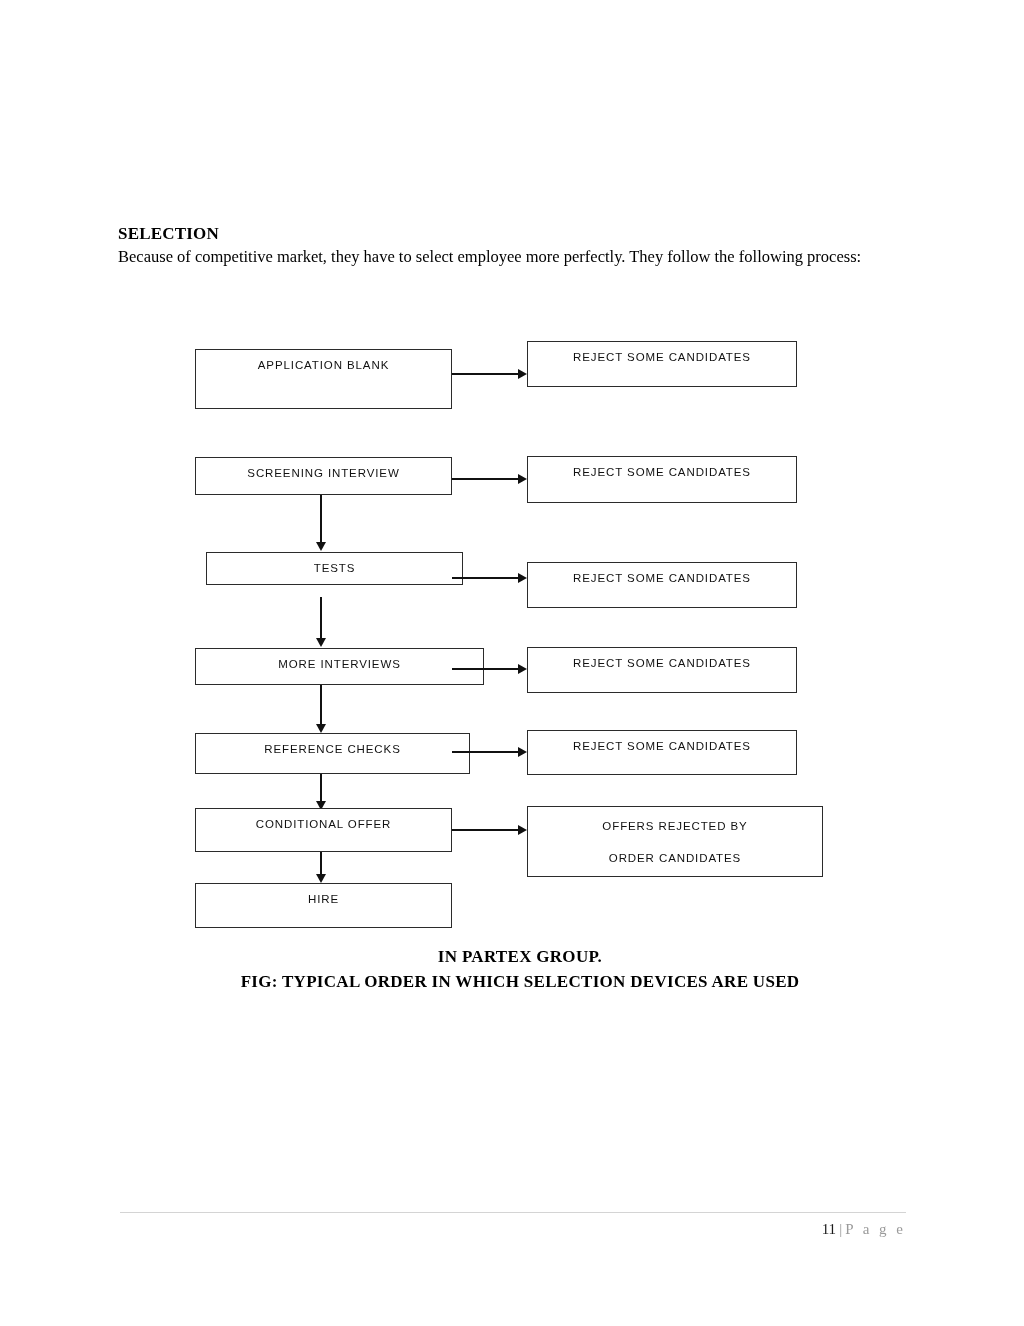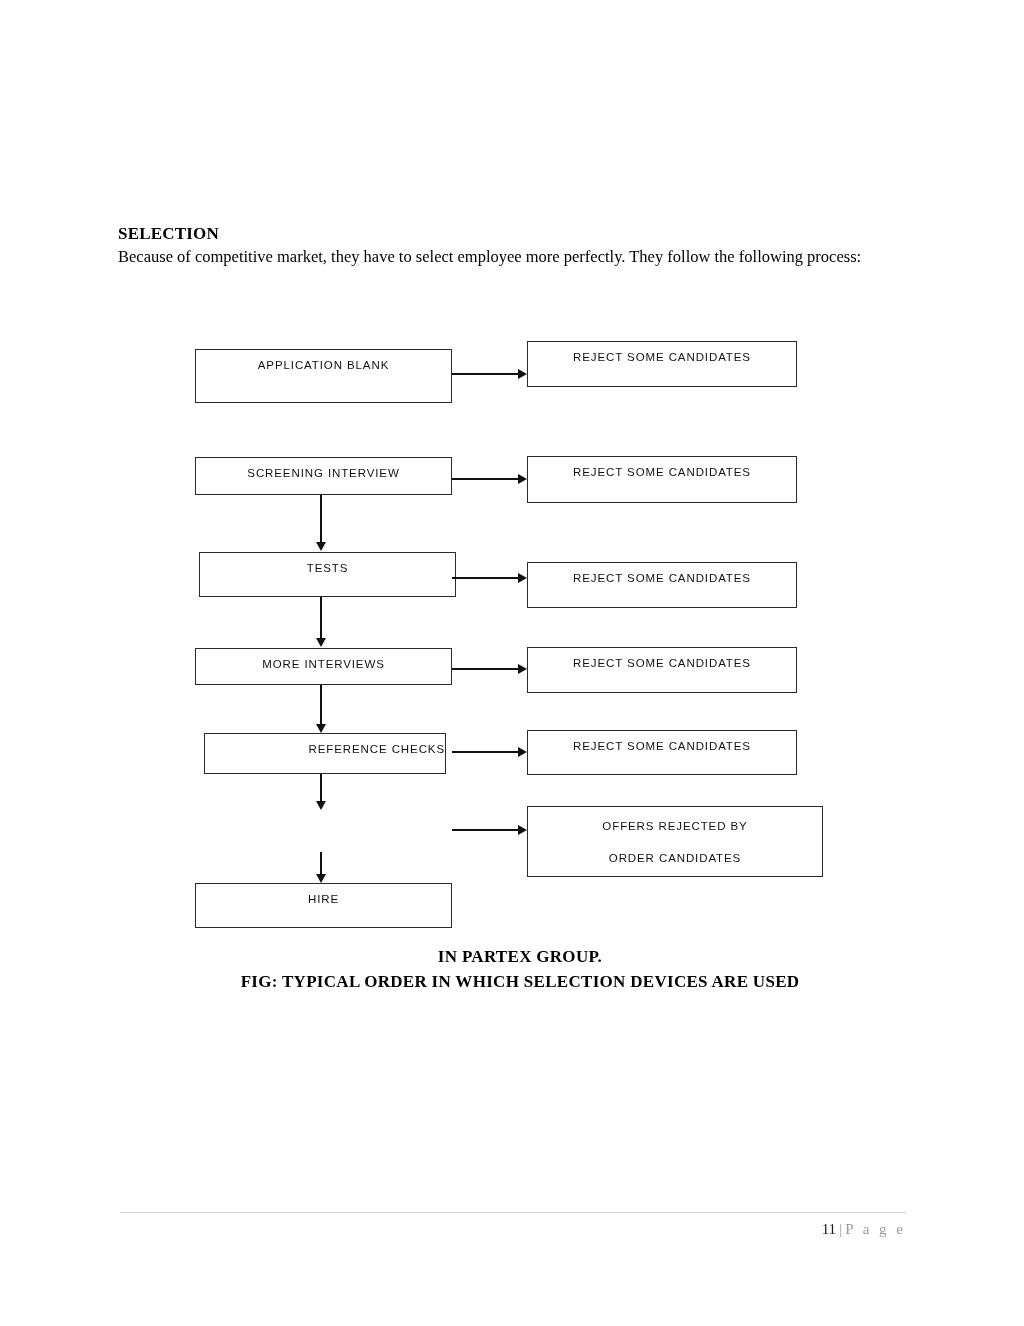--- a/index.html
+++ b/index.html
@@ -136,77 +136,80 @@
 </head>
 <body>
 
 <div id="page">
 
   <div class="section-title">SELECTION</div>
   <div class="body-para">Because of competitive market, they have to select employee more perfectly. They follow the following process:</div>
 
   <div class="flow">
 
-    <div class="node label-top" style="left:195px; top:349px; width:257px; height:54px;">
+    <div class="node label-top" style="left:195px; top:349px; width:257px; height:60px;">
       <span class="node-label">APPLICATION BLANK</span>
     </div>
     <div class="conn h" style="left:452px; top:373px; width:66px;"></div>
     <div class="arrow-right" style="left:518px; top:369px;"></div>
     <div class="node label-top" style="left:527px; top:341px; width:270px; height:46px;">
       <span class="node-label">REJECT SOME CANDIDATES</span>
     </div>
 
     <div class="node label-top" style="left:195px; top:457px; width:257px; height:38px;">
       <span class="node-label">SCREENING INTERVIEW</span>
     </div>
     <div class="conn h" style="left:452px; top:478px; width:66px;"></div>
     <div class="arrow-right" style="left:518px; top:474px;"></div>
     <div class="node label-top" style="left:527px; top:456px; width:270px; height:47px;">
       <span class="node-label">REJECT SOME CANDIDATES</span>
     </div>
 
     <div class="conn v" style="left:320px; top:495px; width:2px; height:48px;"></div>
     <div class="arrow-down" style="left:316px; top:542px;"></div>
 
-    <div class="node label-top" style="left:199px; top:552px; width:257px; height:45px;">
+    <div class="node label-top" style="left:206px; top:552px; width:257px; height:33px;">
       <span class="node-label">TESTS</span>
     </div>
     <div class="conn h" style="left:452px; top:577px; width:66px;"></div>
     <div class="arrow-right" style="left:518px; top:573px;"></div>
     <div class="node label-top" style="left:527px; top:562px; width:270px; height:46px;">
       <span class="node-label">REJECT SOME CANDIDATES</span>
     </div>
 
     <div class="conn v" style="left:320px; top:597px; width:2px; height:42px;"></div>
     <div class="arrow-down" style="left:316px; top:638px;"></div>
 
-    <div class="node label-top" style="left:195px; top:648px; width:257px; height:37px;">
+    <div class="node label-top" style="left:195px; top:648px; width:289px; height:37px;">
       <span class="node-label">MORE INTERVIEWS</span>
     </div>
     <div class="conn h" style="left:452px; top:668px; width:66px;"></div>
     <div class="arrow-right" style="left:518px; top:664px;"></div>
     <div class="node label-top" style="left:527px; top:647px; width:270px; height:46px;">
       <span class="node-label">REJECT SOME CANDIDATES</span>
     </div>
 
     <div class="conn v" style="left:320px; top:685px; width:2px; height:40px;"></div>
     <div class="arrow-down" style="left:316px; top:724px;"></div>
 
-    <div class="node label-top" style="left:204px; top:733px; width:242px; height:41px;justify-content:flex-end;">
+    <div class="node label-top" style="left:195px; top:733px; width:275px; height:41px;">
       <span class="node-label">REFERENCE CHECKS</span>
     </div>
     <div class="conn h" style="left:452px; top:751px; width:66px;"></div>
     <div class="arrow-right" style="left:518px; top:747px;"></div>
     <div class="node label-top" style="left:527px; top:730px; width:270px; height:45px;">
       <span class="node-label">REJECT SOME CANDIDATES</span>
     </div>
 
     <div class="conn v" style="left:320px; top:774px; width:2px; height:29px;"></div>
     <div class="arrow-down" style="left:316px; top:801px;"></div>
 
+    <div class="node label-top" style="left:195px; top:808px; width:257px; height:44px;">
+      <span class="node-label">CONDITIONAL OFFER</span>
+    </div>
     <div class="conn h" style="left:452px; top:829px; width:66px;"></div>
     <div class="arrow-right" style="left:518px; top:825px;"></div>
     <div class="node two-line" style="left:527px; top:806px; width:296px; height:71px;">
       <span class="node-label">OFFERS REJECTED BY</span>
       <span class="node-label">ORDER CANDIDATES</span>
     </div>
 
     <div class="conn v" style="left:320px; top:852px; width:2px; height:23px;"></div>
     <div class="arrow-down" style="left:316px; top:874px;"></div>
 

